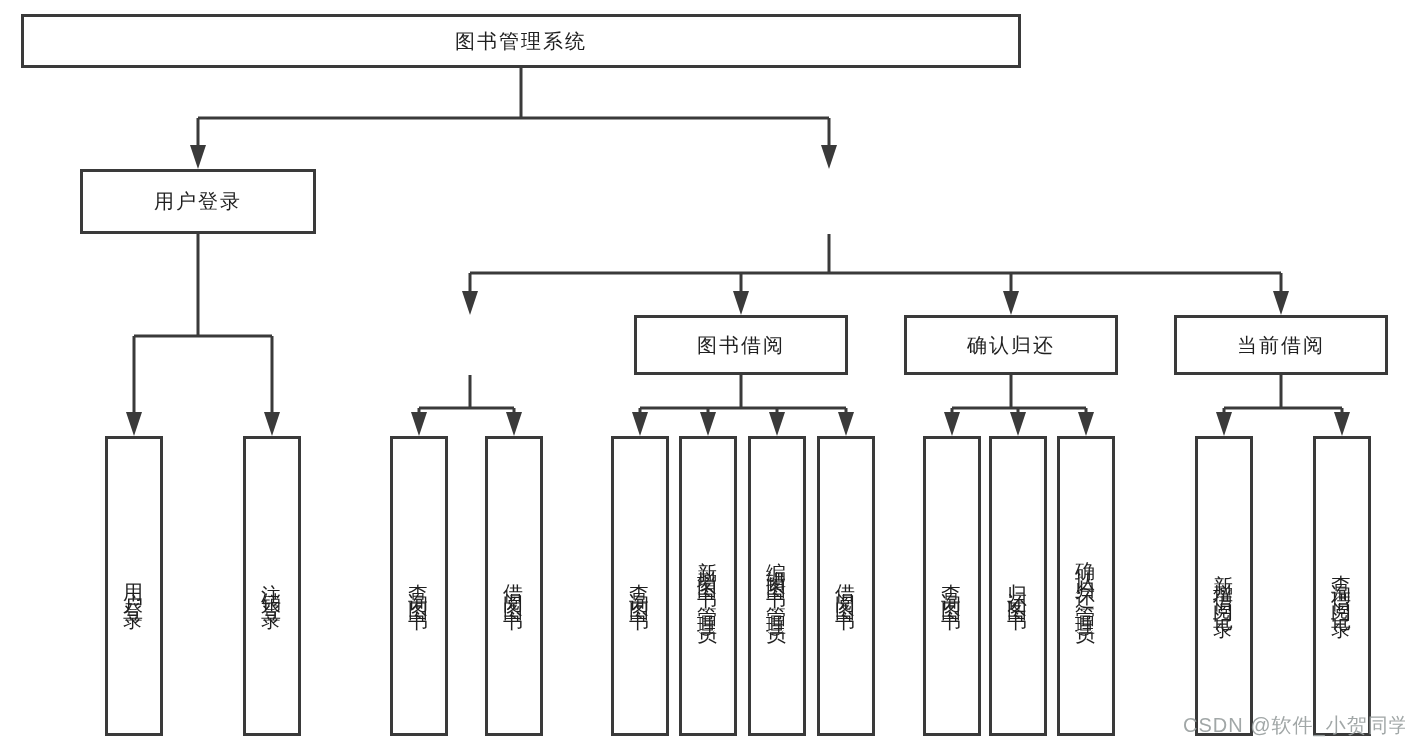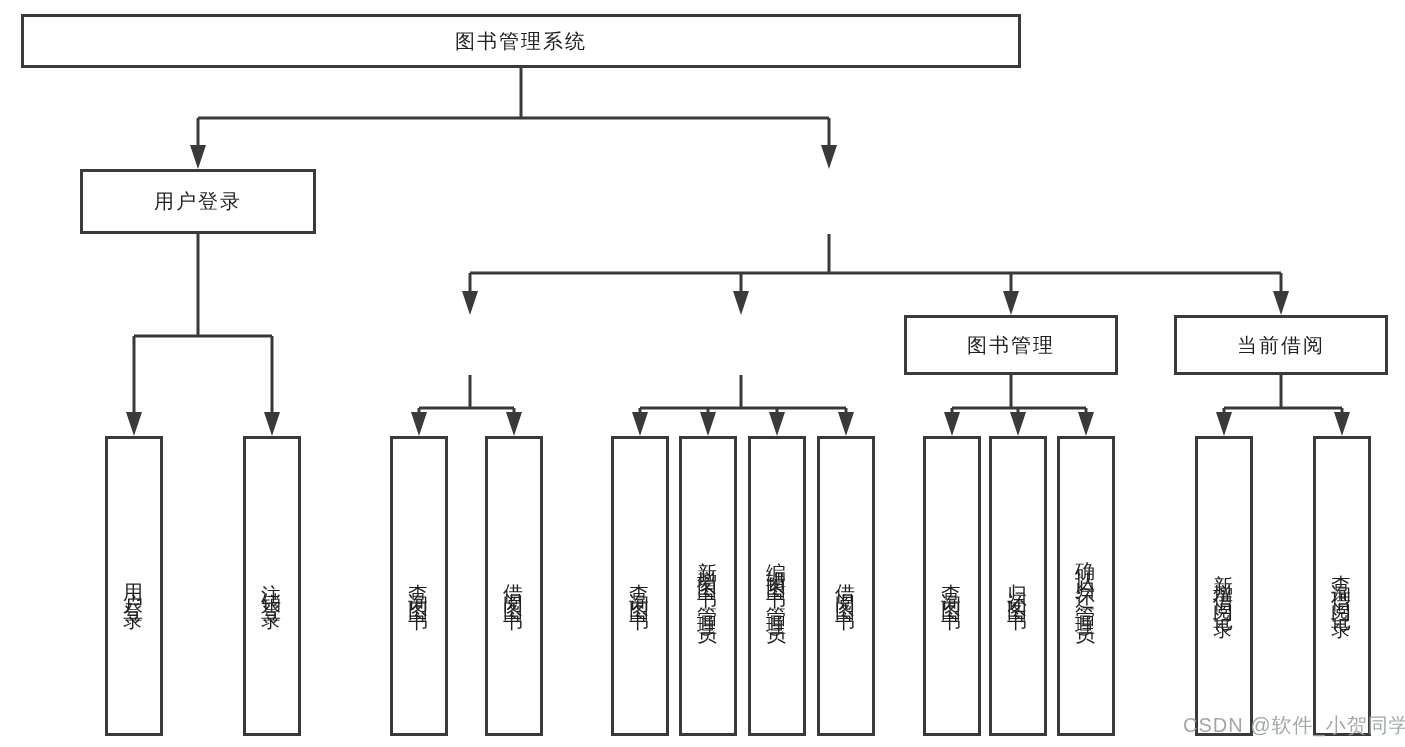--- a/index.html
+++ b/index.html
@@ -69,21 +69,22 @@
       <polygon points="1078,412 1094,412 1086,436"></polygon>
       <polygon points="1216,412 1232,412 1224,436"></polygon>
       <polygon points="1334,412 1350,412 1342,436"></polygon>
     </g>
   </svg>
 
   <div class="node h" style="left:21px;top:14px;width:1000px;height:54px">图书管理系统</div>
 
   <div class="node h" style="left:80px;top:169px;width:236px;height:65px">用户登录</div>
 
-  <div class="node h" style="left:904px;top:315px;width:214px;height:60px">图书管理</div>
+  <div class="node h" style="left:634px;top:315px;width:214px;height:60px">图书借阅</div>
+  <div class="node h" style="left:904px;top:315px;width:214px;height:60px">确认归还</div>
   <div class="node h" style="left:1174px;top:315px;width:214px;height:60px">当前借阅</div>
 
   <div class="node v" style="left:105px;top:436px;width:58px;height:300px">用户登录</div>
   <div class="node v" style="left:243px;top:436px;width:58px;height:300px">注销登录</div>
 
   <div class="node v" style="left:390px;top:436px;width:58px;height:300px">查询图书</div>
   <div class="node v" style="left:485px;top:436px;width:58px;height:300px">借阅图书</div>
 
   <div class="node v" style="left:611px;top:436px;width:58px;height:300px">查询图书</div>
   <div class="node v" style="left:679px;top:436px;width:58px;height:300px">新增图书（管理员）</div>

